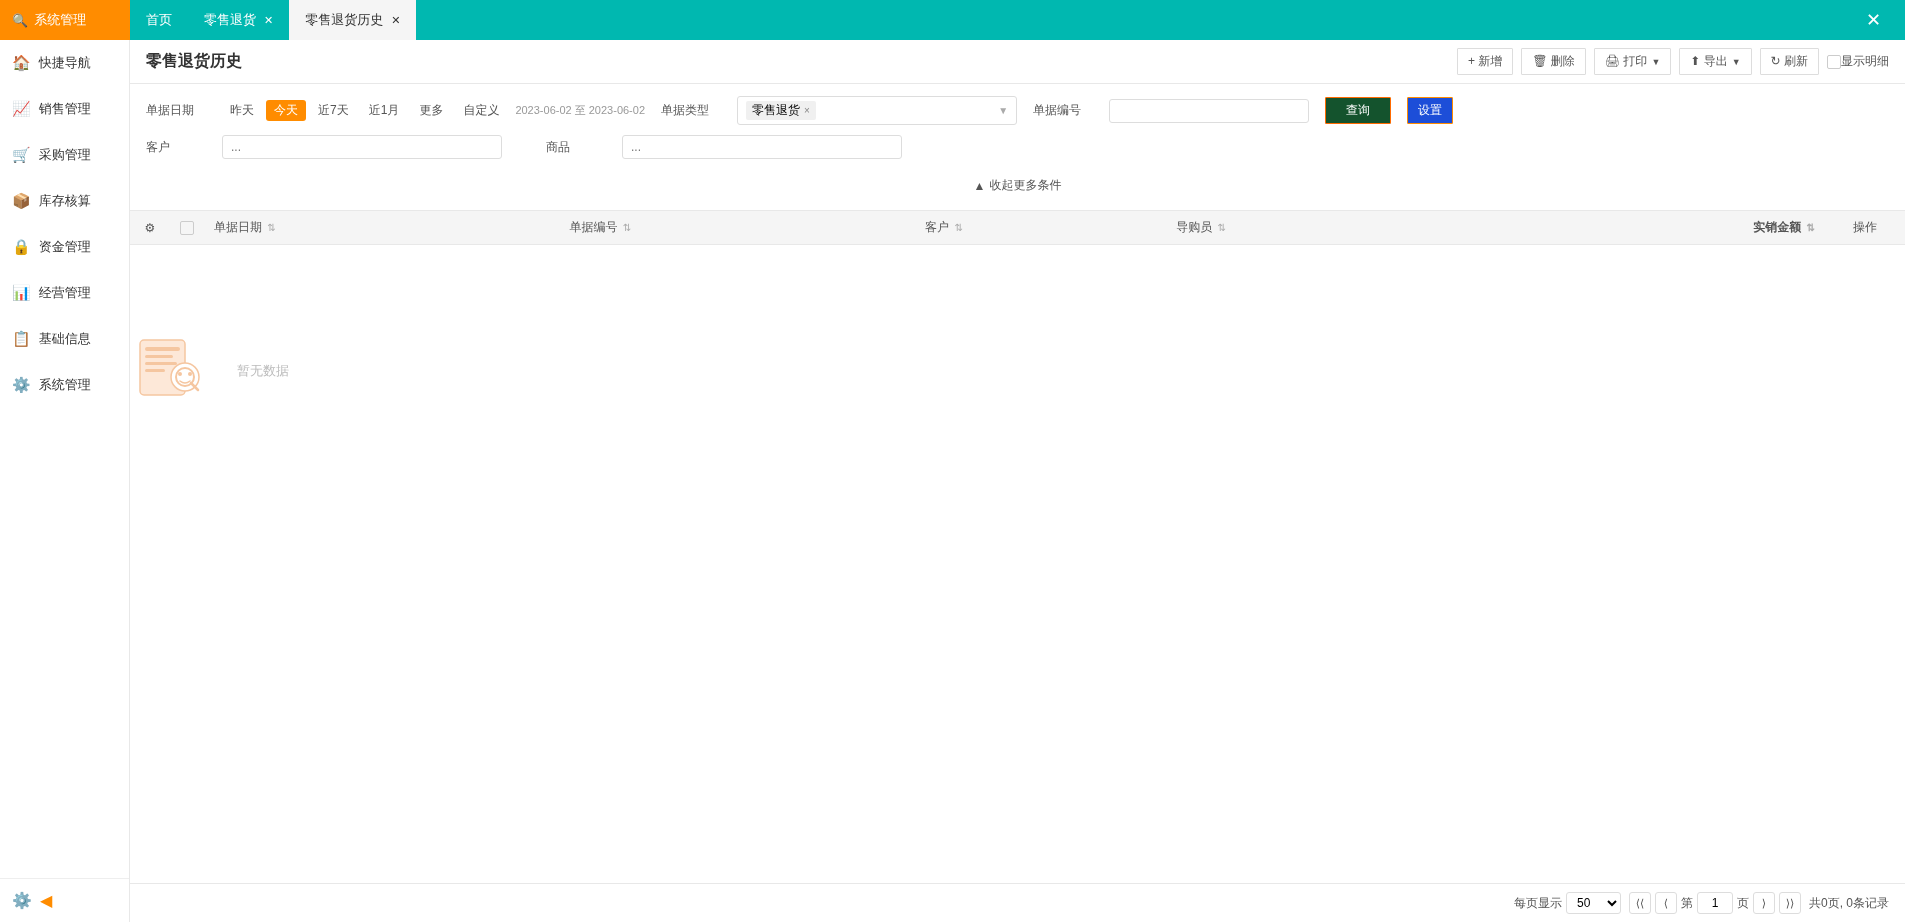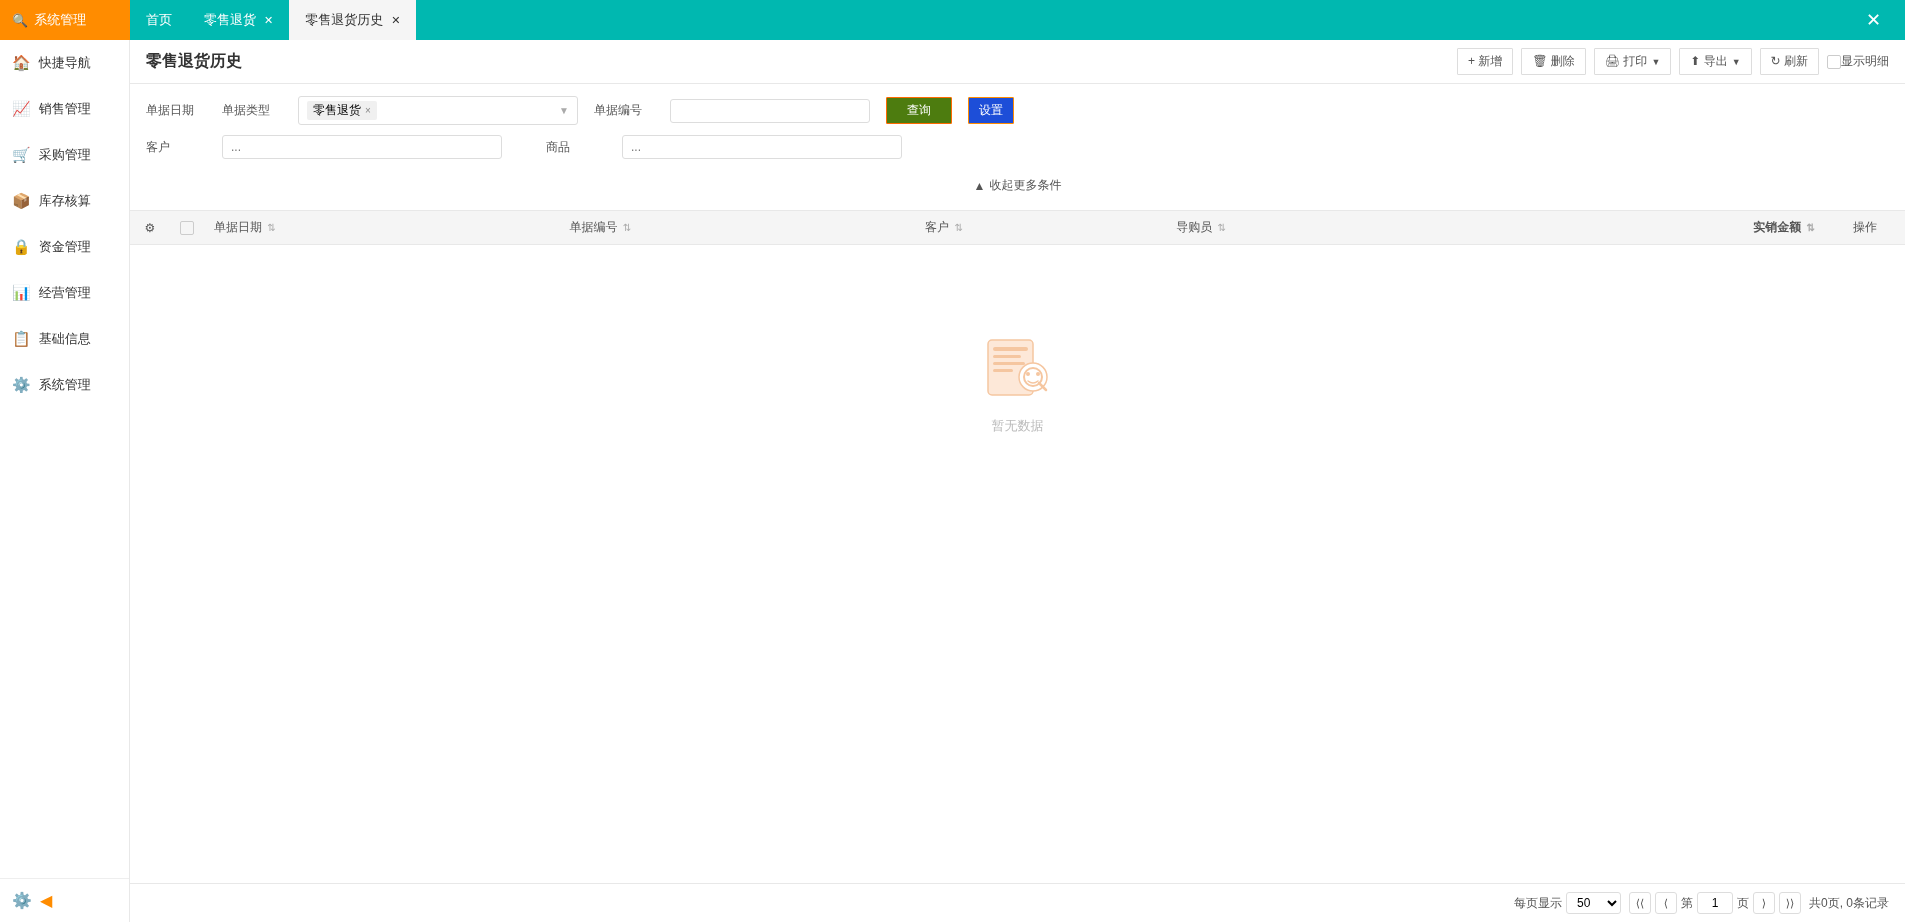--- a/index.html
+++ b/index.html
@@ -53,21 +53,21 @@
       display: flex; align-items: center; background: white; padding: 8px 16px;
       border-bottom: 1px solid #e8e8e8; height: 44px;
     }
     .page-title { font-size: 16px; font-weight: bold; color: #333; flex: 1; }
     .header-actions { display: flex; gap: 8px; align-items: center; }
     .action-btn {
       display: flex; align-items: center; gap: 4px; padding: 4px 10px;
       border: 1px solid #ddd; border-radius: 1px; background: white;
       font-size: 12px; color: #555; cursor: pointer;
     }
-    .action-btn.primary { background: #4d7c0f; color: white; border-color: #ff6a00; }
+    .action-btn.primary { background: #14532d; color: white; border-color: #ff6a00; }
     .action-btn.secondary { background: #1d4ed8; color: white; border-color: #ff8c00; }
     .checkbox-display { display: flex; align-items: center; font-size: 12px; color: #555; }
     .checkbox-box { width: 14px; height: 14px; border: 1px solid #ccc; border-radius: 2px; }
 
     
     .filter-area {
       background: white; padding: 12px 16px; border-bottom: 1px solid #e8e8e8;
     }
     .filter-row { display: flex; align-items: center; gap: 16px; margin-bottom: 10px; }
     .filter-label { font-size: 12px; color: #555; white-space: nowrap; min-width: 60px; }
@@ -112,22 +112,22 @@
       border-bottom: 1px solid #e8e8e8; white-space: nowrap;
     }
     th .sort-icon { color: #aaa; font-size: 10px; margin-left: 2px; }
     .th-settings { width: 40px; text-align: center; }
     .th-checkbox { width: 30px; text-align: center; }
     .th-actions { width: 80px; text-align: center; }
     .th-amount { text-align: right; }
 
     
     .empty-state {
-      display: flex; flex-direction: column; align-items: center;
-      padding: 80px 0; color: #999;
+      display: flex; flex-direction: row; align-items: center;
+      padding: 80px 0; color: #999; gap: 27px;
     }
     .empty-icon {
       width: 80px; height: 80px; margin-bottom: 12px;
     }
     .empty-text { font-size: 13px; color: #bbb; }
 
     
     .pagination-bar {
       display: flex; align-items: center; justify-content: flex-end;
       padding: 8px 16px; background: white; border-top: 1px solid #e8e8e8;
@@ -238,20 +238,29 @@
           <div class="checkbox-box"></div>
           <span>显示明细</span>
         </div>
       </div>
     </div>
 
     <div class="filter-area">
       <div class="filter-row">
 
         <span class="filter-label">单据日期</span>
+        <div class="date-filters">
+          <span class="date-btn">昨天</span>
+          <span class="date-btn active">今天</span>
+          <span class="date-btn">近7天</span>
+          <span class="date-btn">近1月</span>
+          <span class="date-btn">更多</span>
+          <span class="date-btn">自定义</span>
+          <span class="date-range">2023-06-02 至 2023-06-02</span>
+        </div>
 
         <span class="filter-label">单据类型</span>
         <div class="filter-select" style="min-width:280px;">
           <div class="tag">
             <span class="tx">零售退货</span>
             <span class="tag-close">×</span>
           </div>
           <span class="arrow">▼</span>
         </div>
 

